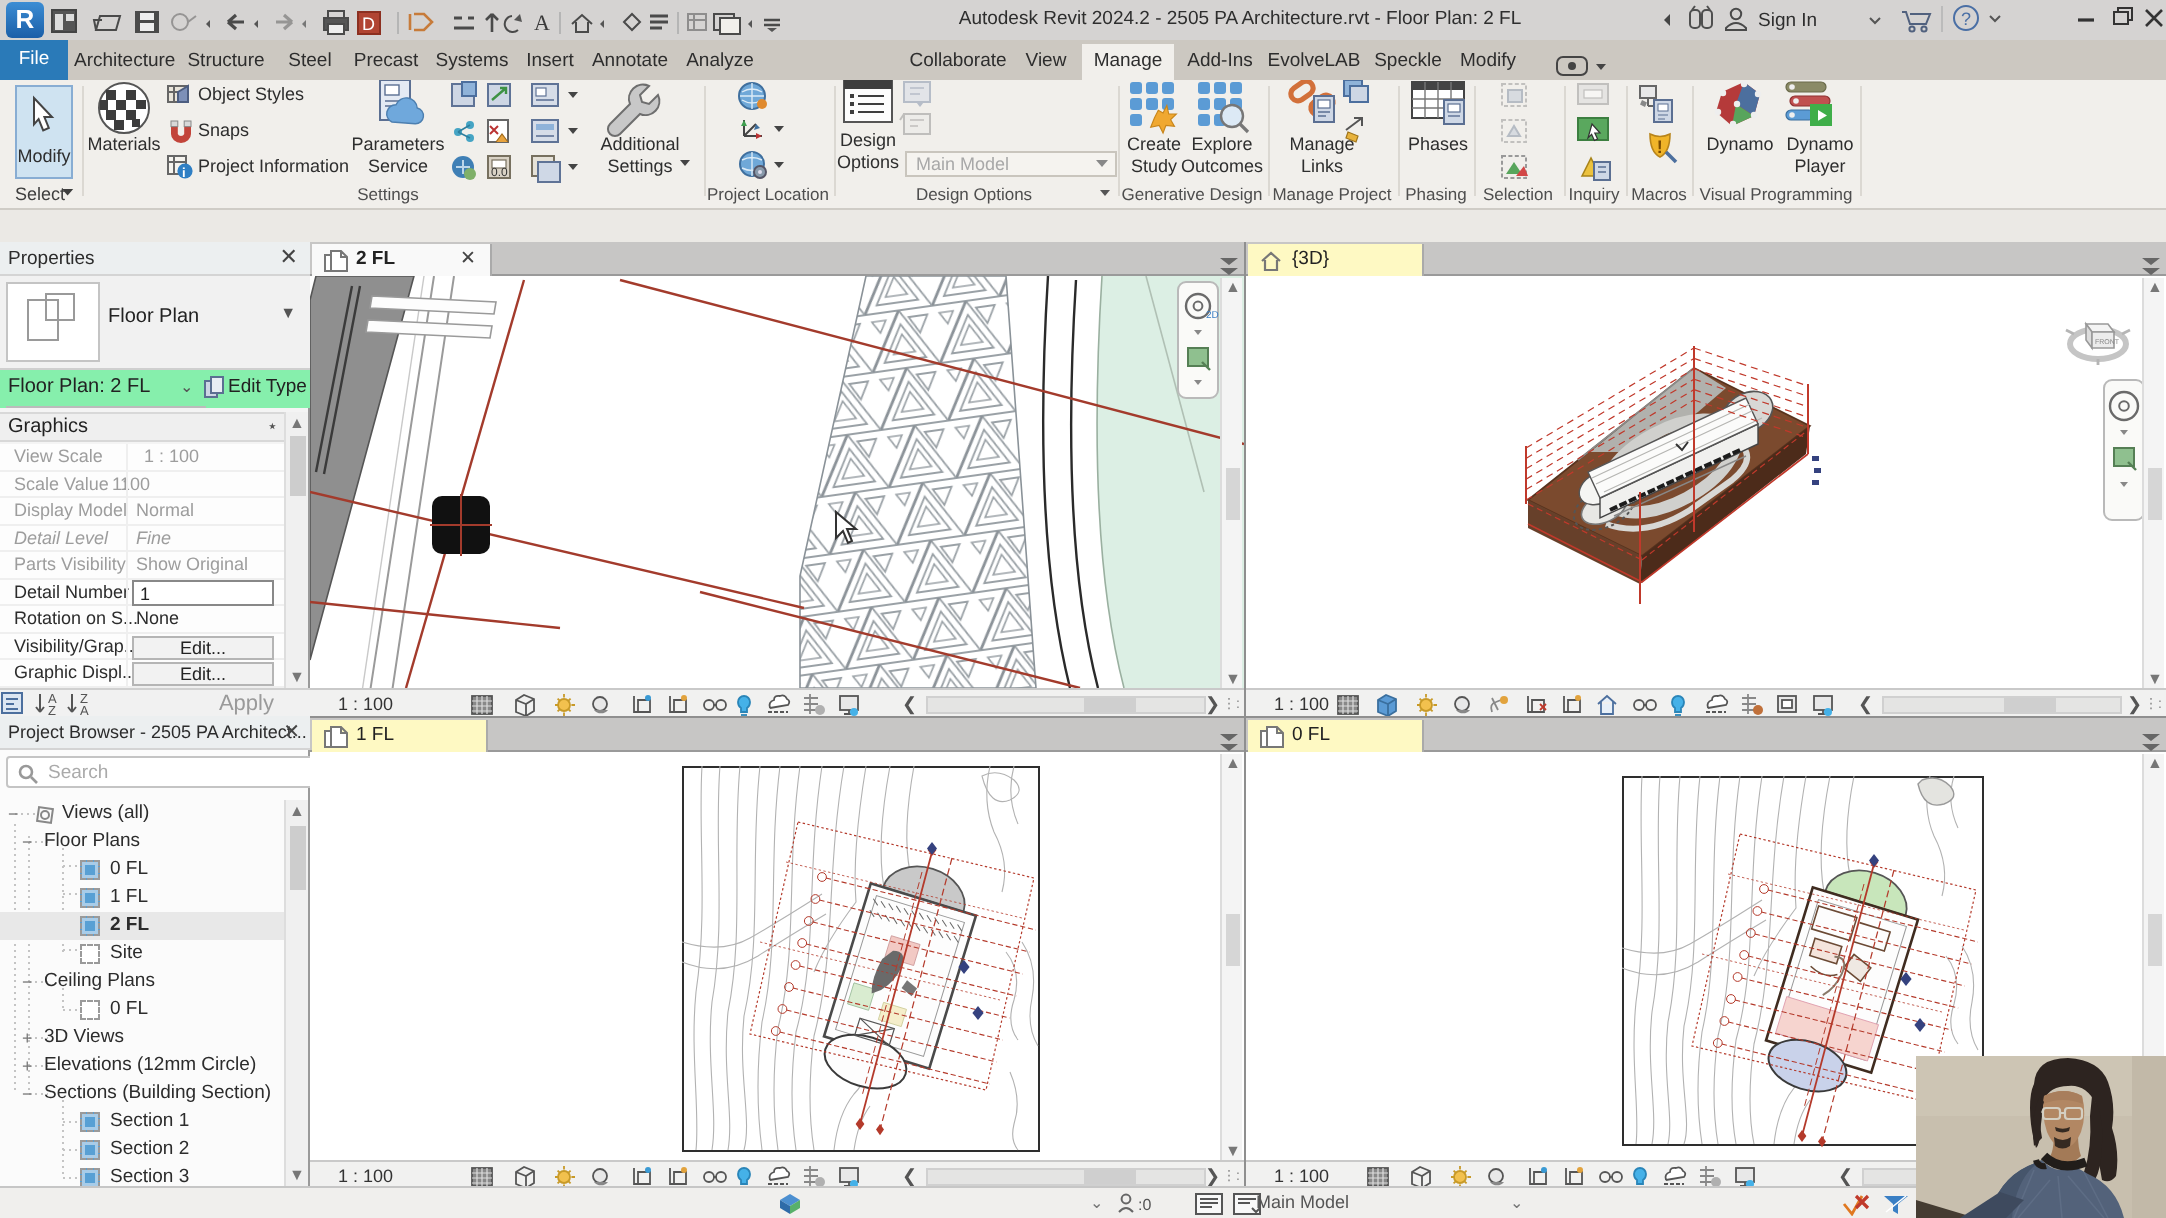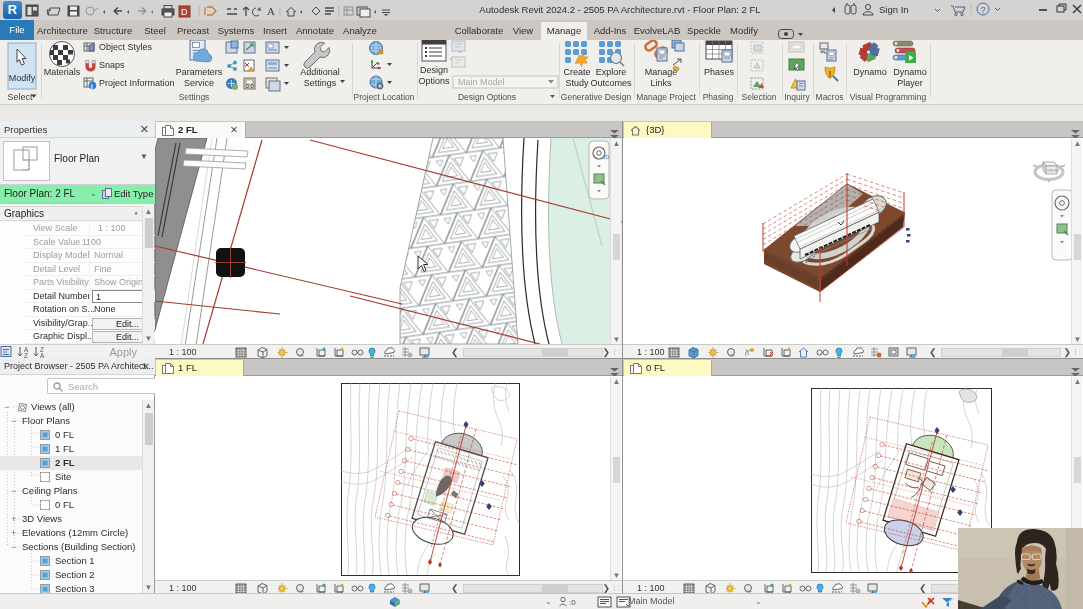--- a/index.html
+++ b/index.html
@@ -17,21 +17,21 @@
   .rtab { position:absolute; top:22px; height:18px; line-height:18px; font-size:9.5px; color:#2d2d2d; text-align:center; }
   #filetab { left:0; top:20px; height:20px; line-height:20px; width:34px; background:#2a7ab8; color:#fff; }
   .rtab.active { background:#f1efeb; }
   
   #ribbon { left:0; top:40px; width:1083px; height:65px; background:#f1efeb; border-bottom:1px solid #cfccc6; }
   #band { left:0; top:105px; width:1083px; height:16px; background:#ebe9e5; }
   
   #props { left:0; top:121px; width:155px; height:237px; background:#f4f4f4; border-right:1px solid #9a9a9a; font-size:9.5px; color:#2c2c2c; }
   #browser { left:0; top:358px; width:155px; height:235px; background:#fbfbfb; border-right:1px solid #9a9a9a; font-size:9.5px; color:#2c2c2c; }
   .phead { left:0; top:0; width:155px; height:17px; background:#eceff0; border-bottom:1px solid #d4d4d4; line-height:17px; padding-left:4px; }
-  .prow { position:absolute; left:0; width:142px; height:13.5px; line-height:13.5px; font-size:9px; border-bottom:1px solid #efefef;margin-left:26px; }
+  .prow { position:absolute; left:0; width:142px; height:13.5px; line-height:13.5px; font-size:9px; border-bottom:1px solid #efefef; }
   .prow::after { content:""; position:absolute; left:63px; top:0; width:1px; height:13px; background:#efefef; }
   .plab { position:absolute; left:7px; color:#9d9d9d; }
   .pval { position:absolute; left:68px; color:#9d9d9d; }
   .dark { color:#2c2c2c !important; }
   .trow { position:absolute; left:0; width:143px; height:14px; line-height:14px; }
   .trow.sel { background:#e8e8e8; }
   .tg { position:absolute; top:0; color:#777; font-size:9px; }
   .tl { position:absolute; top:0; }
   .vicon { position:absolute; top:2px; width:10px; height:10px; border:1px dashed #9a9a9a; }
   .vicon.b { background:#58a0d4; box-shadow:inset 0 0 0 1.5px #a8cce8; }
@@ -526,21 +526,21 @@
       </div>
     <div class="prow" style="top:13.5px;">
         <span class="plab">Scale Value</span>
         <span class="pval" style="left:56px;">1:</span>
         <span class="pval" style="left:60px;">100</span>
       </div>
     <div class="prow" style="top:27px;">
         <span class="plab">Display Model</span>
         <span class="pval">Normal</span>
       </div>
-    <div class="prow" style="top:40.5px;">
+    <div class="prow" style="top:40.5px;font-style:italic;">
         <span class="plab">Detail Level</span>
         <span class="pval">Fine</span>
       </div>
     <div class="prow" style="top:54px;">
         <span class="plab">Parts Visibility</span>
         <span class="pval">Show Original</span>
       </div>
     <div class="prow" style="top:67.5px;">
         <span class="plab dark">Detail Number</span>
         <span class="abs" style="left:66px;top:0.5px;width:71px;height:12.5px;background:#fff;border:1px solid #888;color:#222;padding-left:3px;line-height:12px;">1</span>
@@ -580,21 +580,21 @@
             <text x="7" y="6.5" font-size="6.5" fill="#555" stroke="none">Z</text>
             <text x="7" y="12.5" font-size="6.5" fill="#555" stroke="none">A</text>
           </g>
         </g>
       </svg>
     <div class="abs" style="right:18px;top:1px;font-size:11px;color:#9a9a9a;">Apply</div>
   </div>
 </div>
 <div id="browser" class="abs">
   <div class="abs phead" style="background:#eceff0;font-size:9px;white-space:nowrap;overflow:hidden;">Project Browser - 2505 PA Architect... <span style="position:absolute;right:5px;top:0;color:#444;font-size:10px;">✕</span></div>
-  <div class="abs" style="left:3px;top:20px;width:157px;height:16px;background:#fff;border:1px solid #c4c4c4;border-radius:2px;margin-left:44px;">
+  <div class="abs" style="left:3px;top:20px;width:157px;height:16px;background:#fff;border:1px solid #c4c4c4;border-radius:2px;">
     <svg class="abs" style="left:5px;top:3px;" width="10" height="10">
         <circle cx="4" cy="4" r="3" fill="none" stroke="#999" stroke-width="1.3"></circle>
         <path d="M6.5 6.5 l3 3" stroke="#999" stroke-width="1.3"></path>
       </svg>
     <div class="abs" style="left:20px;top:2px;font-size:9.5px;color:#aaa;">Search</div>
   </div>
   <svg class="abs" style="left:0;top:42px;" width="143" height="193" viewBox="0 0 143 193">
     <g stroke="#c4c4c4" stroke-width="1" stroke-dasharray="1 2" fill="none">
       <path d="M7.5 12 V147"></path>
       <path d="M14.5 18 V145"></path>

